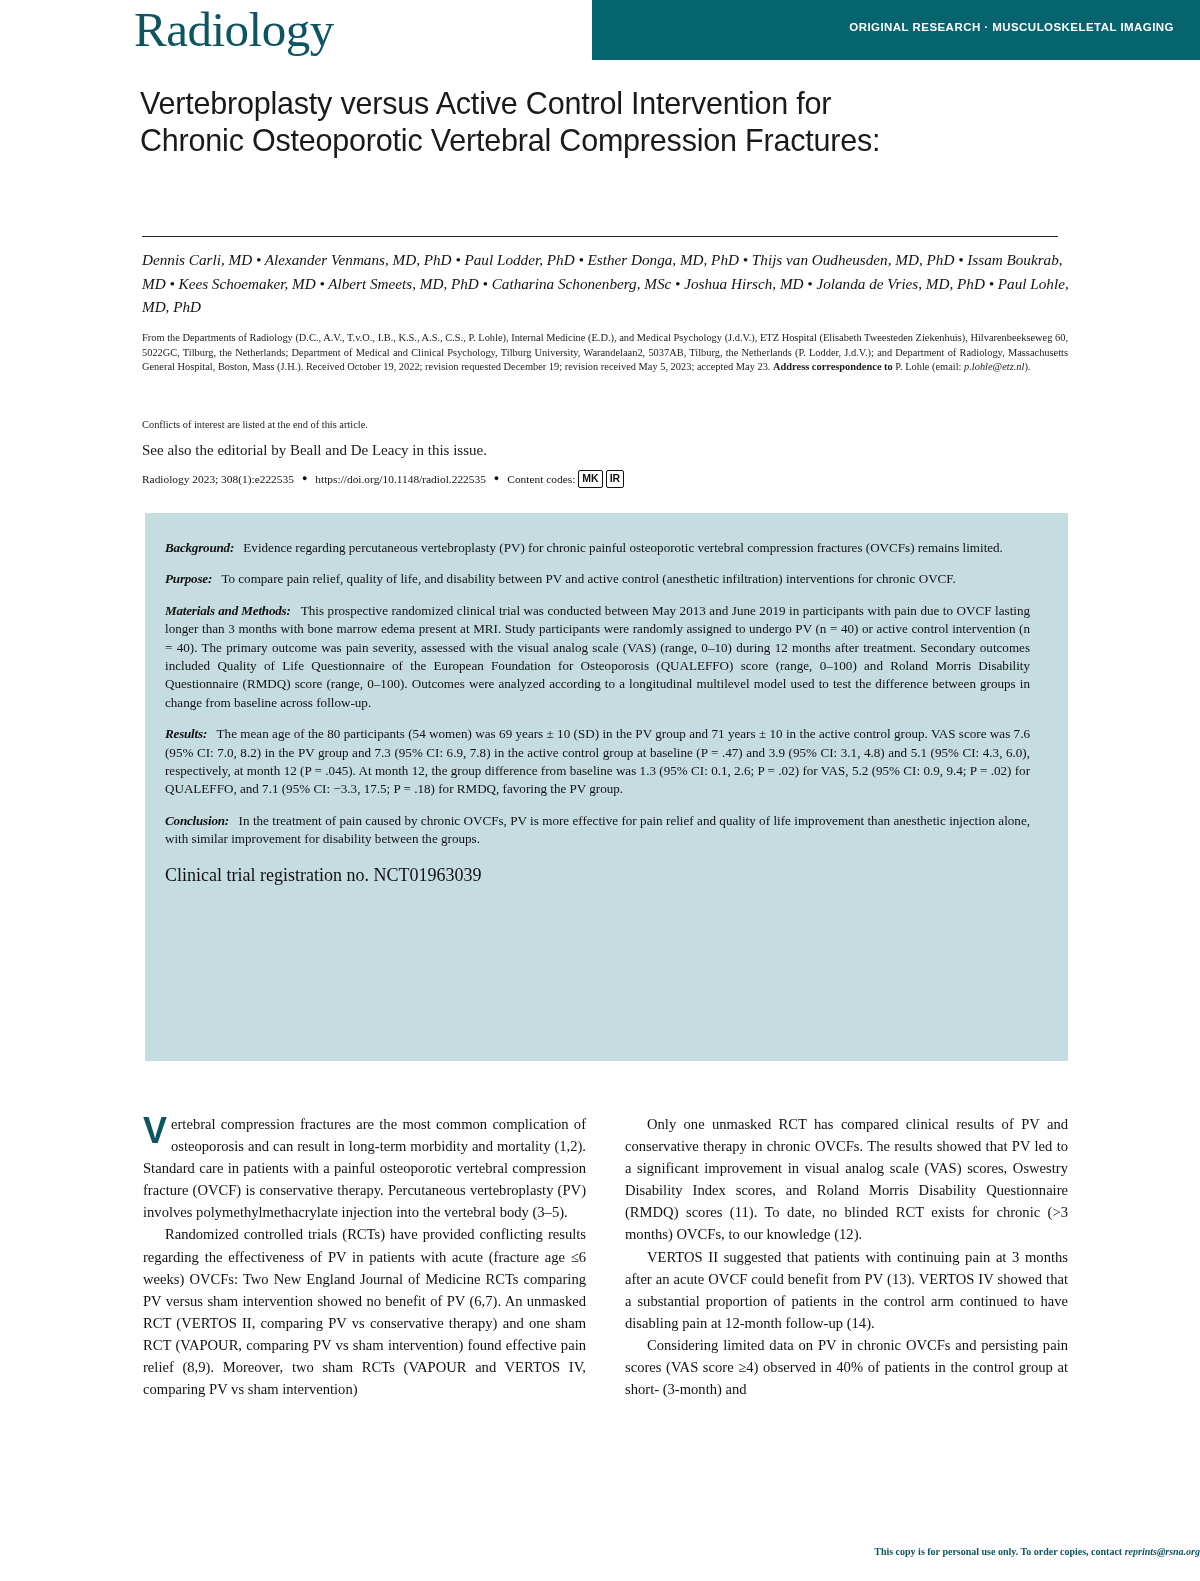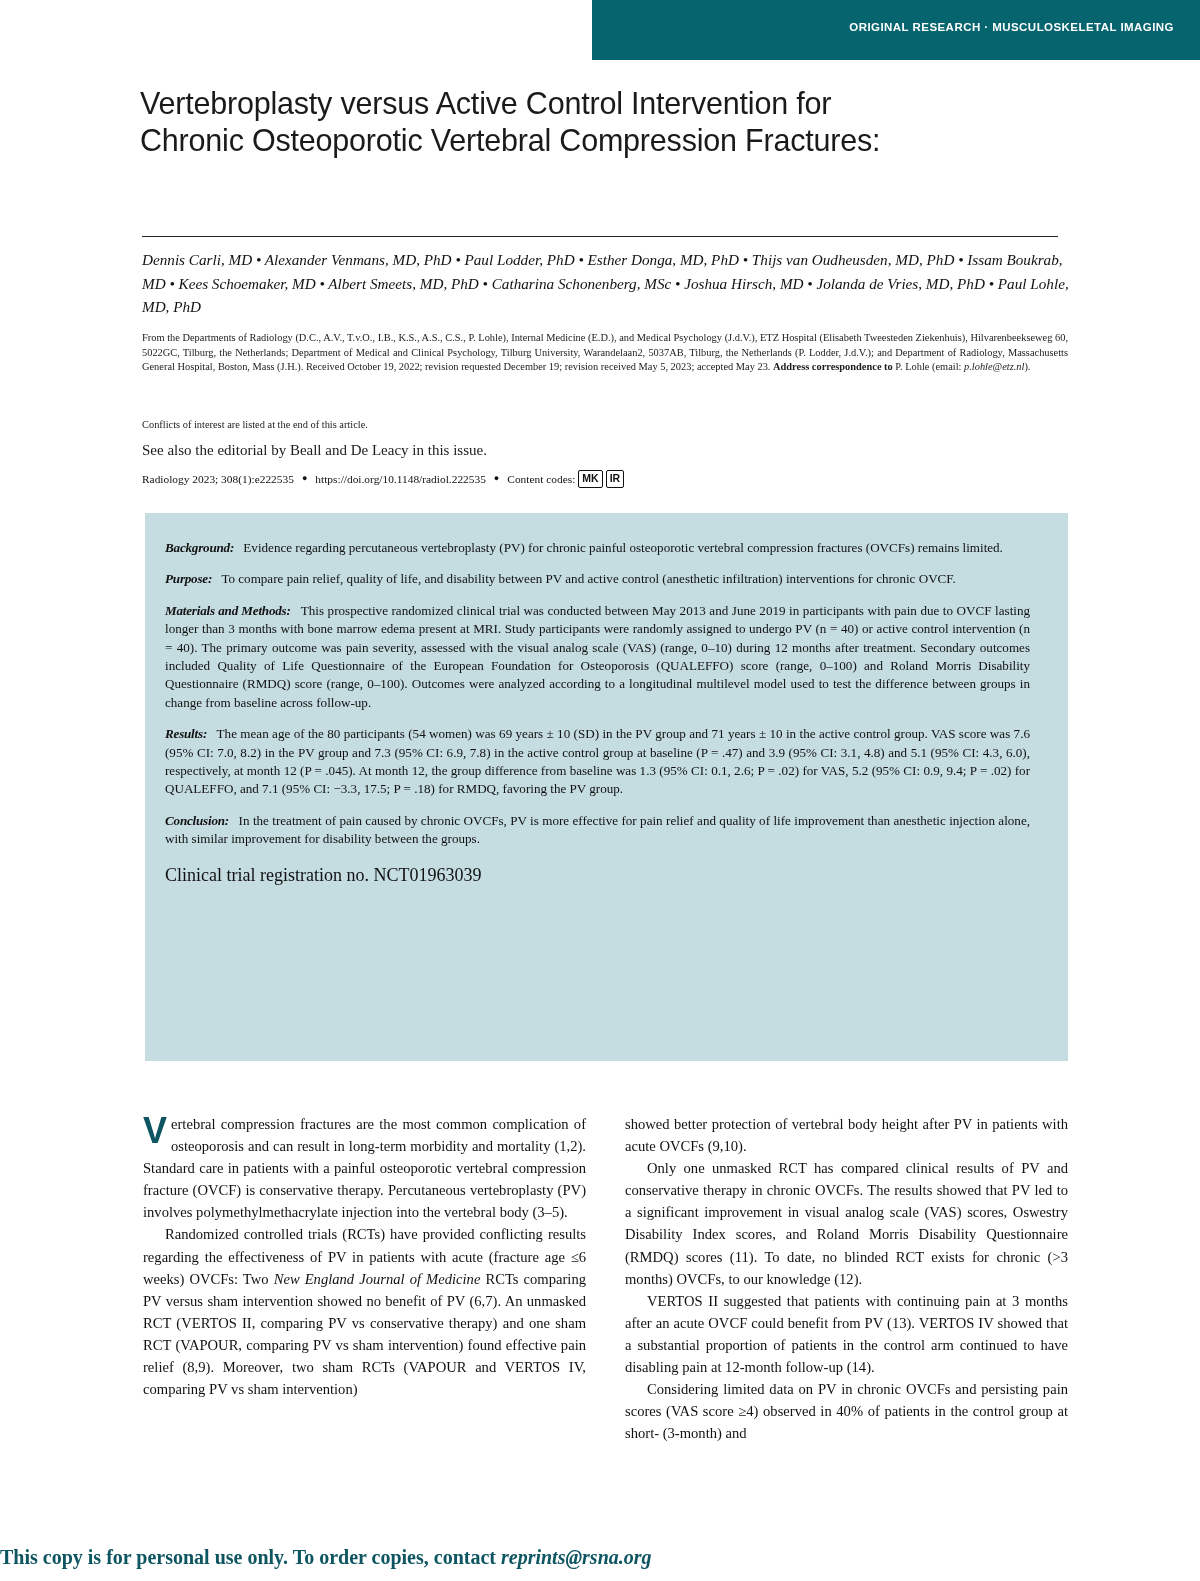--- a/index.html
+++ b/index.html
@@ -201,49 +201,50 @@
     font-size: 14.6px;
     line-height: 22.1px;
     text-align: justify;
     color: #111;
     hyphens: none;
   }
   .col.left  { left: 143px; }
   .col.right { left: 625px; }
   .col p { margin: 0; text-indent: 22px; }
   .col p.first { text-indent: 0; }
-  .col p .it { font-style: italic; }
+  .col p .it { }
   .dropcap {
     float: left;
     font-family: "Liberation Sans", sans-serif;
     font-weight: bold;
     font-size: 36px;
     line-height: 30px;
     color: #0d5560;
     padding: 3px 4px 0 0;
   }
 
   
   .footer {
     position: absolute;
     left: 0;
     top: 1546px;
     width: 1200px;
-    text-align: left;
-    font-size: 20px;
+    text-align: right;
+    font-size: 10px;
     font-weight: bold;
     color: #0d5560;
   }
   .footer .em { font-style: italic; }
 </style>
 </head>
 <body>
 
 <div class="masthead">
   <div class="header-band" style="background: rgb(5, 100, 110);"></div>
+  <div class="journal-logo" style="color: rgb(13, 85, 96);">Radiology</div>
   <div class="header-band-label">ORIGINAL RESEARCH  ·  MUSCULOSKELETAL IMAGING</div>
 </div>
 
 <div class="title-block">
   <div class="title-main">Vertebroplasty versus Active Control Intervention for</div>
   <div class="title-main">Chronic Osteoporotic Vertebral Compression Fractures:</div>
 </div>
 <div class="rule"></div>
 
 <div class="authors">Dennis Carli, MD • Alexander Venmans, MD, PhD • Paul Lodder, PhD • Esther Donga, MD, PhD • Thijs van Oudheusden, MD, PhD • Issam Boukrab, MD • Kees Schoemaker, MD • Albert Smeets, MD, PhD • Catharina Schonenberg, MSc • Joshua Hirsch, MD • Jolanda de Vries, MD, PhD • Paul Lohle, MD, PhD</div>
@@ -289,21 +290,20 @@
 
   <div class="abs-plain">Clinical trial registration no. NCT01963039</div>
 </div>
 
 <div class="col left">
   <p class="first"><span class="dropcap">V</span><span>ertebral compression fractures are the most common complication of osteoporosis and can result in long-term morbidity and mortality (1,2). Standard care in patients with a painful osteoporotic vertebral compression fracture (OVCF) is conservative therapy. Percutaneous vertebroplasty (PV) involves polymethylmethacrylate injection into the vertebral body (3–5).</span></p>
   <p>Randomized controlled trials (RCTs) have provided conflicting results regarding the effectiveness of PV in patients with acute (fracture age ≤6 weeks) OVCFs: Two <span class="it">New England Journal of Medicine</span> RCTs comparing PV versus sham intervention showed no benefit of PV (6,7). An unmasked RCT (VERTOS II, comparing PV vs conservative therapy) and one sham RCT (VAPOUR, comparing PV vs sham intervention) found effective pain relief (8,9). Moreover, two sham RCTs (VAPOUR and VERTOS IV, comparing PV vs sham intervention)</p>
 </div>
 
 <div class="col right">
-  <p class="first">showed better protection of vertebral body height after PV in patients with acute OVCFs (9,10).</p>
   <p>Only one unmasked RCT has compared clinical results of PV and conservative therapy in chronic OVCFs. The results showed that PV led to a significant improvement in visual analog scale (VAS) scores, Oswestry Disability Index scores, and Roland Morris Disability Questionnaire (RMDQ) scores (11). To date, no blinded RCT exists for chronic (&gt;3 months) OVCFs, to our knowledge (12).</p>
   <p>VERTOS II suggested that patients with continuing pain at 3 months after an acute OVCF could benefit from PV (13). VERTOS IV showed that a substantial proportion of patients in the control arm continued to have disabling pain at 12-month follow-up (14).</p>
   <p>Considering limited data on PV in chronic OVCFs and persisting pain scores (VAS score ≥4) observed in 40% of patients in the control group at short- (3-month) and</p>
 </div>
 
 <div class="footer">
   <span>This copy is for personal use only. To order copies, contact </span><span class="em">reprints@rsna.org</span>
 </div>
 
 </body></html>

